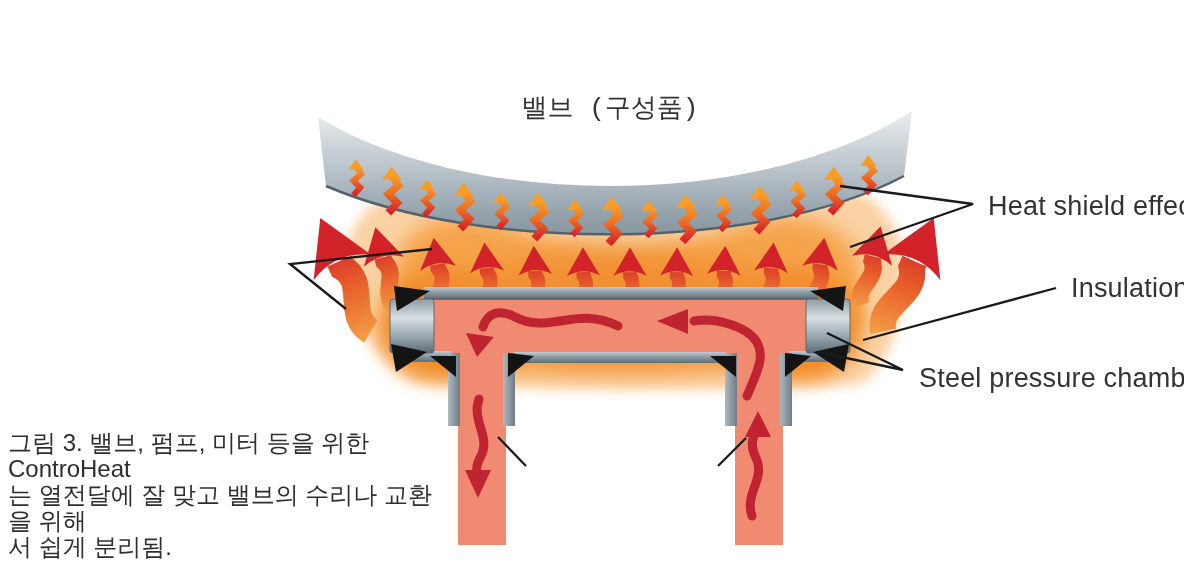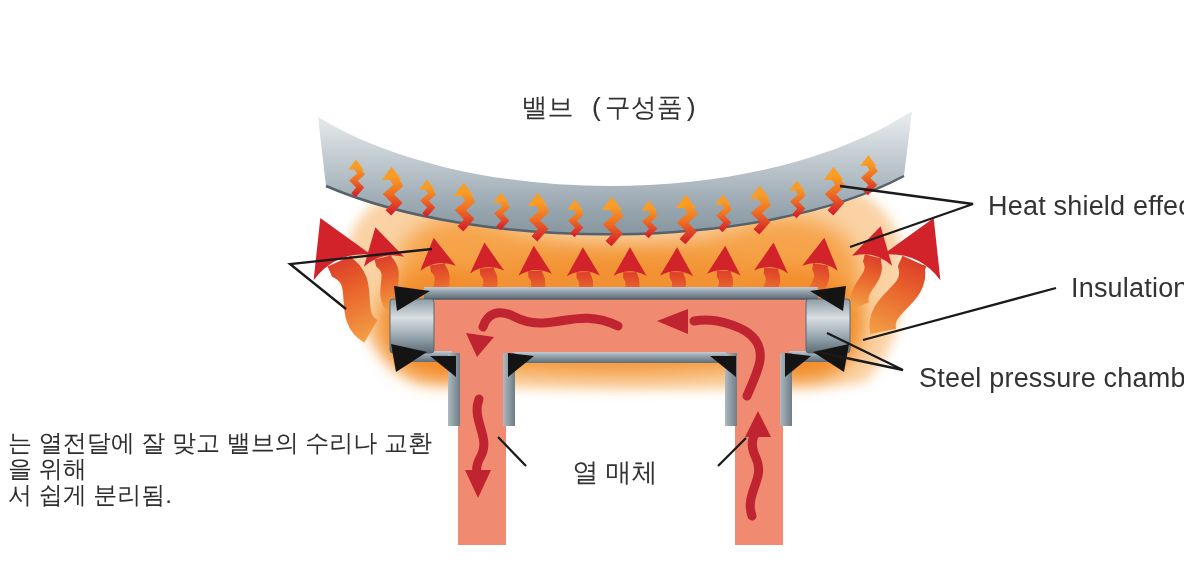--- a/index.html
+++ b/index.html
@@ -189,20 +189,20 @@
 
 <div class="lbl lbl-ko" style="left:460px;top:90px;width:300px;text-align:center;font-family:Liberation Mono, monospace;">밸브 (구성품)</div>
 
 
 <div class="lbl lbl-en" style="left:988px;top:191px;">Heat shield effect</div>
 
 <div class="lbl lbl-en" style="left:1071px;top:273px;">Insulation</div>
 
 <div class="lbl lbl-en" style="left:919px;top:363px;">Steel pressure chamber</div>
 
-<div class="lbl lbl-ko" style="left:555px;top:455px;width:120px;text-align:center;">열 매체</div>
 
 <div class="caption">
+  <div>그림 3. 밸브, 펌프, 미터 등을 위한 ControHeat</div>
   <div>는 열전달에 잘 맞고 밸브의 수리나 교환을 위해</div>
   <div>서 쉽게 분리됨.</div>
 </div>
 
 </div>
 
 </body></html>

